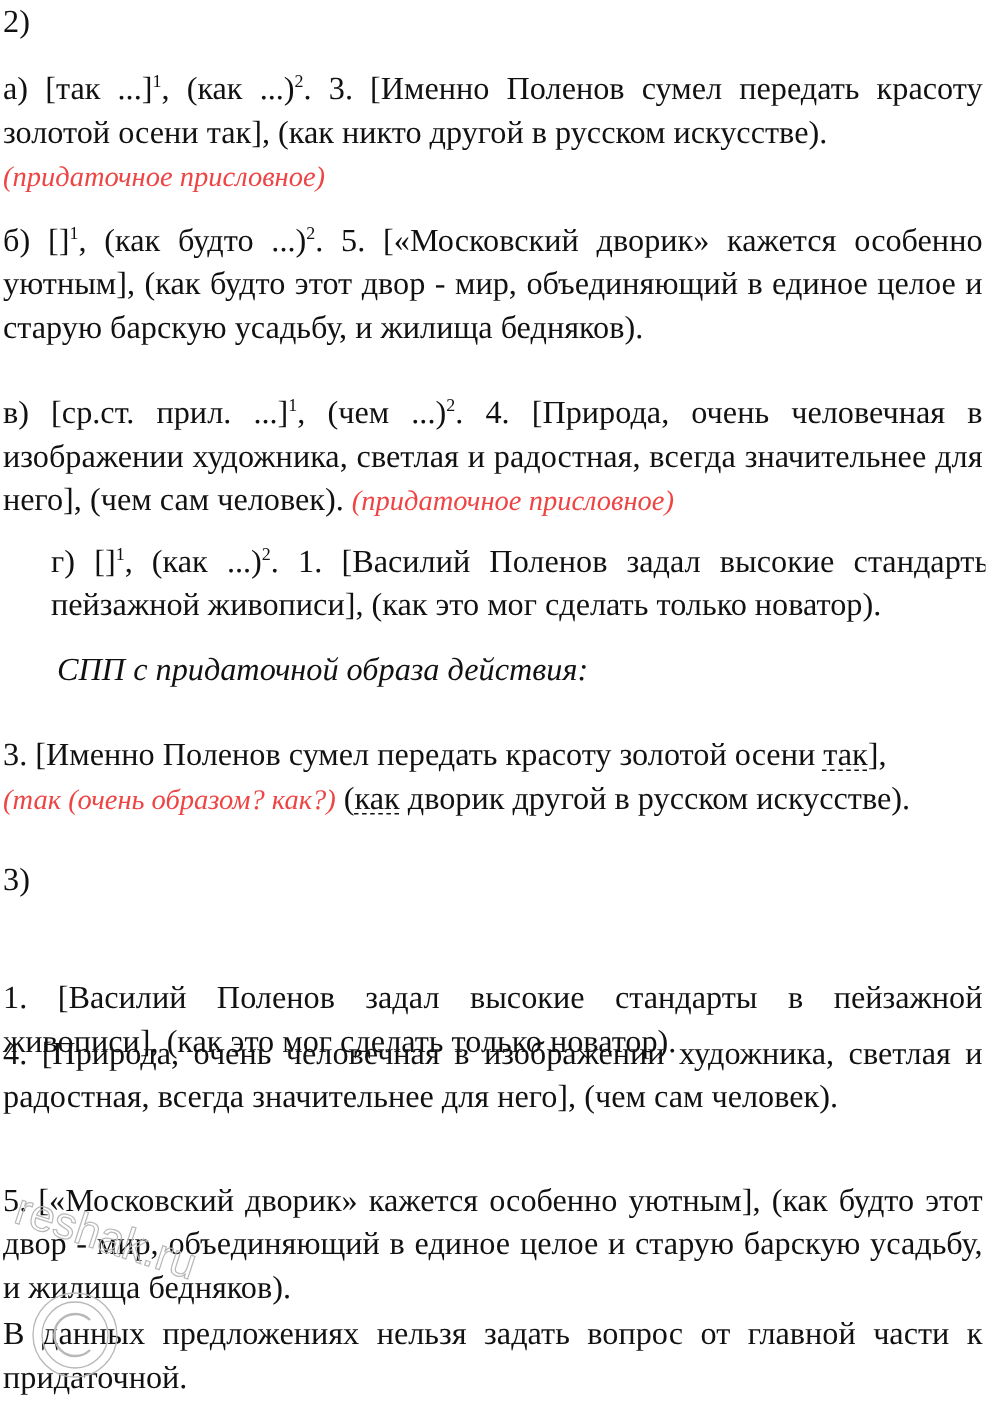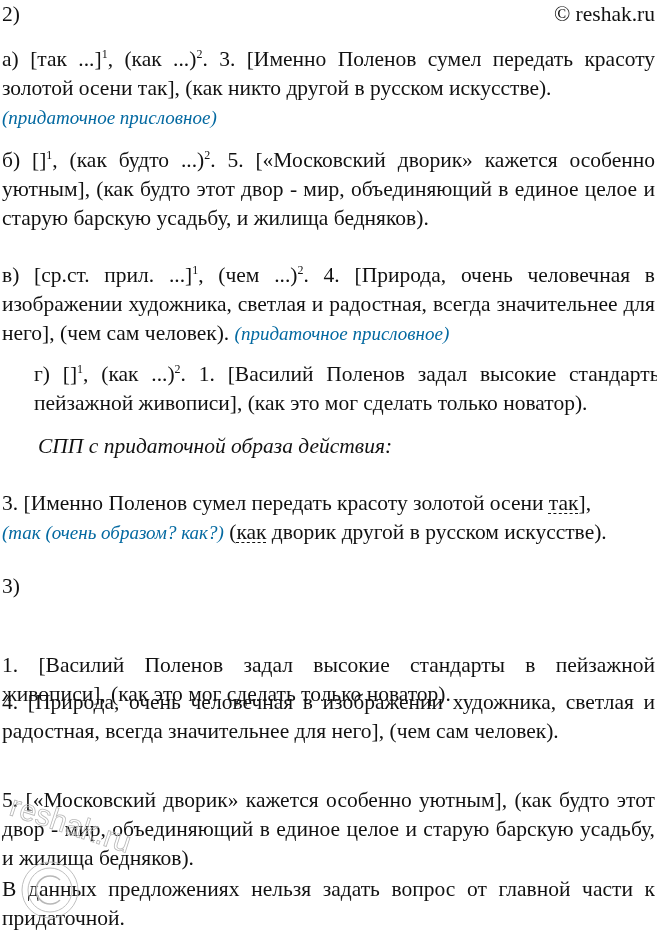--- a/index.html
+++ b/index.html
@@ -7,39 +7,38 @@
     width: 657px; height: 937px; position: relative; overflow: hidden;
     font-family: "Liberation Serif", "DejaVu Serif", serif;
     font-size: 21.5px; color: #111111; line-height: 29px;
   }
   .page { position: absolute; left: 2px; top: 0; width: 653px; }
   .header { position: absolute; top: 0; left: 0; width: 653px; height: 29px; }
   .header .num { position: absolute; left: 0; top: 0; }
   .header .copy { position: absolute; right: 0; top: 0; }
   .para { position: absolute; left: 0; width: 653px; text-align: justify; text-align-last: left; }
   sup { font-size: 12px; line-height: 0; vertical-align: 8px; }
-  .note { font-style: italic; color: #0369a1; font-size: 19px; }
+  .note { font-style: italic; color: #ef4444; font-size: 19px; }
   .heading-italic { font-style: italic; }
   .adv {
     text-decoration: underline; text-decoration-style: dashed;
     text-decoration-thickness: 1px; text-underline-offset: 3px;
   }
   .watermark {
     position: absolute; left: 2px; top: 790px; width: 150px; height: 147px;
     pointer-events: none;
   }
 </style>
 </head>
 <body>
 
 <div class="page">
 
   <div class="header">
     <span class="num">2)</span>
-    <span class="copy">© reshak.ru</span>
   </div>
 
   <div class="para" style="top:45px;">
     <span>а)</span>
     <span>[так ...]</span><sup>1</sup><span>, (как ...)</span><sup>2</sup><span>. 3. [Именно Поленов сумел передать красоту золотой осени так], (как никто другой в русском искусстве).</span>
     <br><span class="note">(придаточное присловное)</span>
   </div>
 
   <div class="para" style="top:146px;">
     <span>б)</span>

